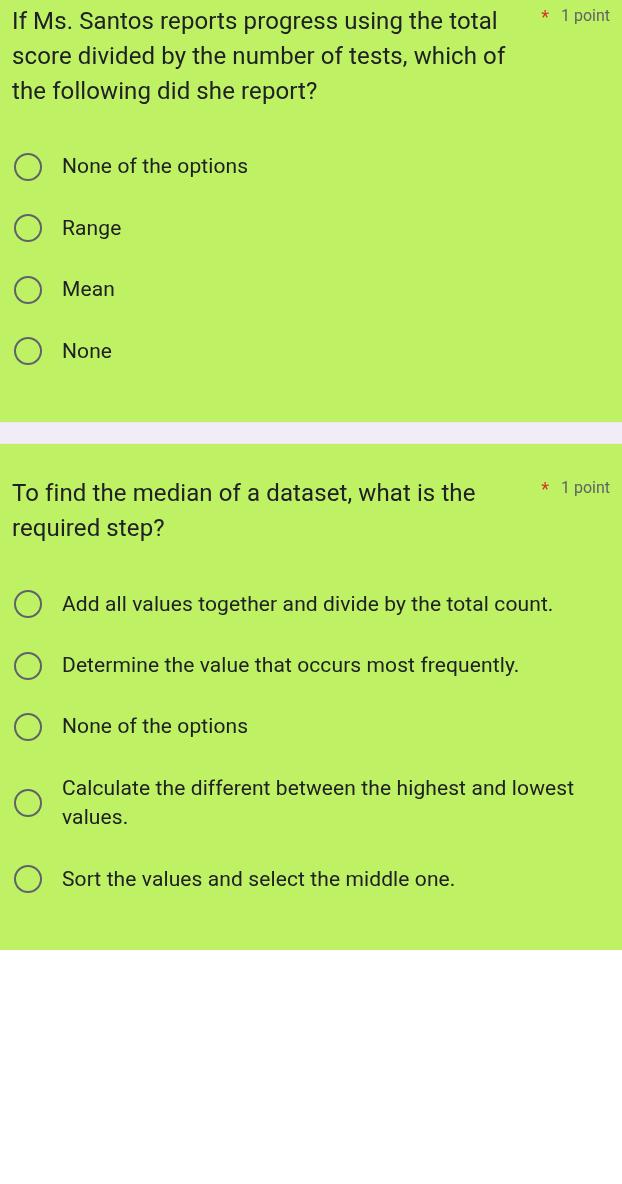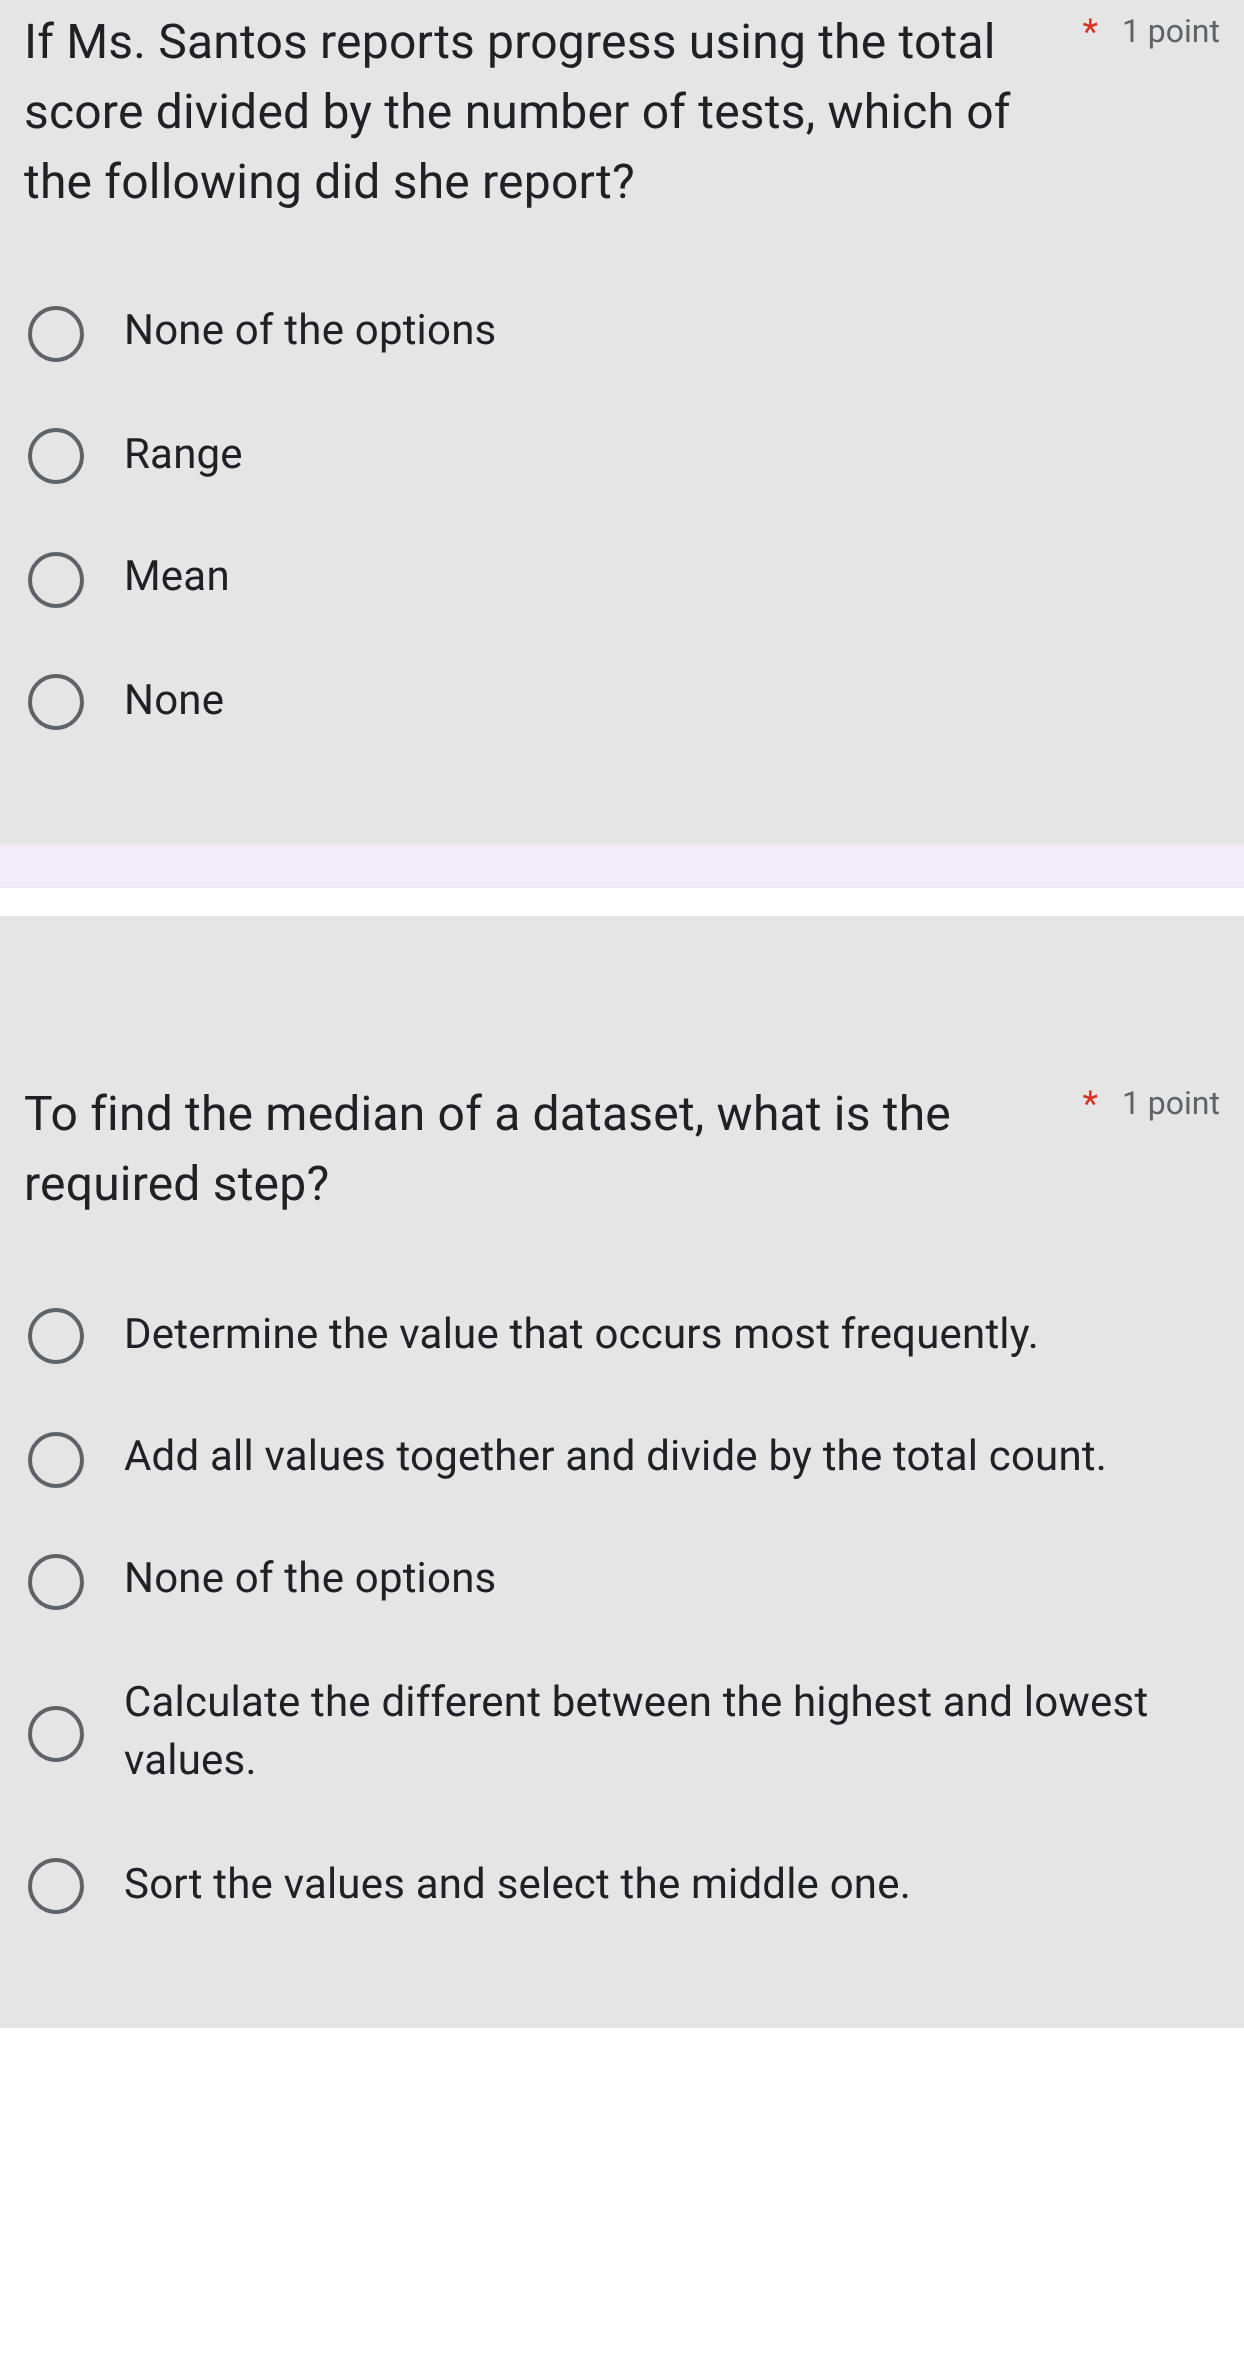--- a/index.html
+++ b/index.html
@@ -4,21 +4,21 @@
 <style>
   * { box-sizing: border-box; margin: 0; padding: 0; }
   body {
     font-family: 'Roboto', Arial, sans-serif;
     background: #fff;
     color: #202124;
     width: 622px;
   }
   .question-card {
     padding: 0 12px 40px 12px;
-    background: #e5e5e5;
+    background: #bef264;
   }
   .question-header {
     display: flex;
     align-items: flex-start;
     gap: 12px;
     padding-top: 4px;
     padding-bottom: 28px;
   }
   .question-text {
     font-size: 24px;
@@ -63,21 +63,21 @@
     color: #202124;
     line-height: 1.4;
     letter-spacing: 0.1px;
   }
   .separator {
     height: 22px;
     background: #f1edf7;
     border-top: 1px solid #ece7f1;
     border-bottom: 1px solid #ece7f1;
   }
-  .q2 { padding-top: 78px; margin-top: 14px; }
+  .q2 { padding-top: 28px; }
 </style>
 </head>
 <body>
 
 <div class="question-card">
   <div class="question-header">
     <div class="question-text">If Ms. Santos reports progress using the total score divided by the number of tests, which of the following did she report?</div>
     <div class="required-asterisk">*</div>
     <div class="points">1 point</div>
   </div>
@@ -105,25 +105,25 @@
 
 <div class="question-card q2">
   <div class="question-header">
     <div class="question-text">To find the median of a dataset, what is the required step?</div>
     <div class="required-asterisk">*</div>
     <div class="points">1 point</div>
   </div>
   <div class="options">
     <label class="option-row">
       <span class="radio"></span>
-      <span class="option-label">Determine the value that occurs most frequently.</span>
+      <span class="option-label">Add all values together and divide by the total count.</span>
     </label>
     <label class="option-row">
       <span class="radio"></span>
-      <span class="option-label">Add all values together and divide by the total count.</span>
+      <span class="option-label">Determine the value that occurs most frequently.</span>
     </label>
     <label class="option-row">
       <span class="radio"></span>
       <span class="option-label">None of the options</span>
     </label>
     <label class="option-row">
       <span class="radio"></span>
       <span class="option-label">Calculate the different between the highest and lowest values.</span>
     </label>
     <label class="option-row">

